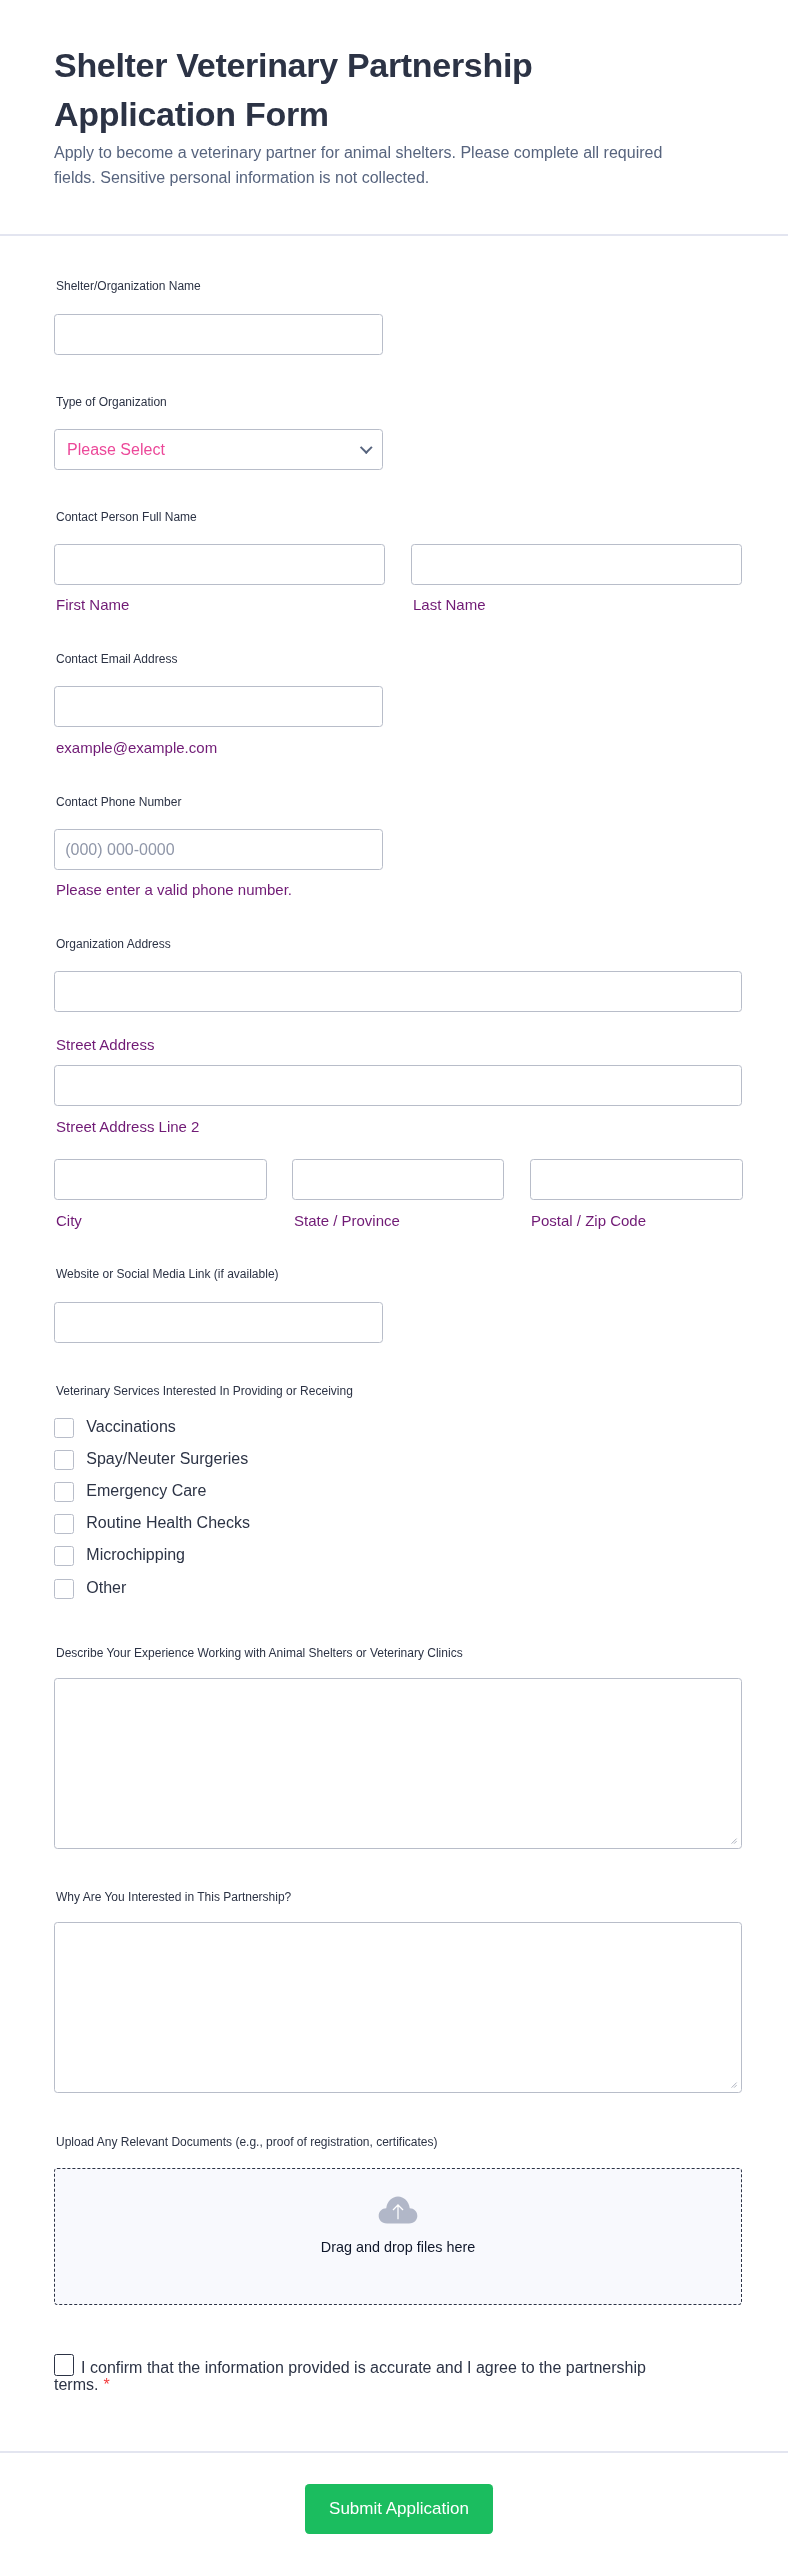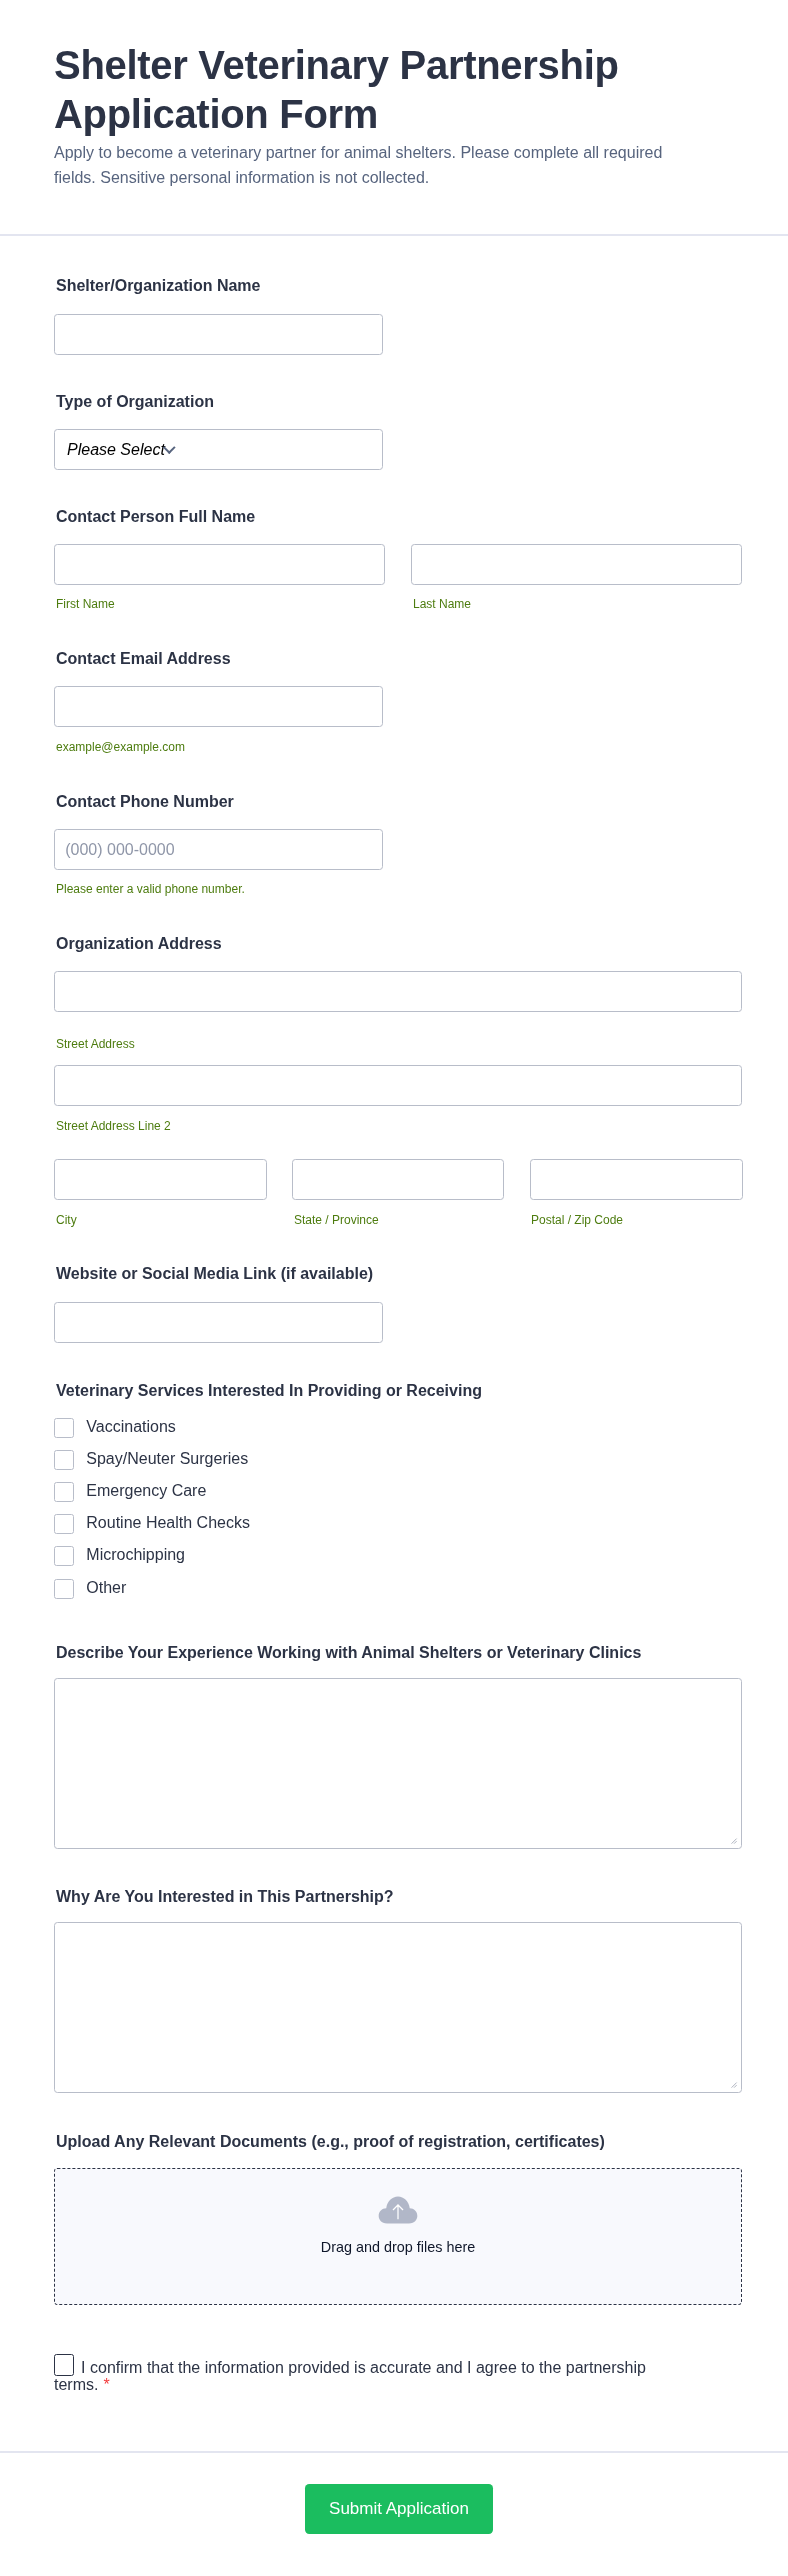--- a/index.html
+++ b/index.html
@@ -1,26 +1,26 @@
 <!DOCTYPE html>
 <html style="font-size:13.6px"><head>
 <meta charset="utf-8">
 <style>
   * { box-sizing: border-box; margin: 0; padding: 0; }
   html, body { width: 788px; background: #ffffff; }
   body { font-family: "Liberation Sans", "DejaVu Sans", sans-serif; color: #2c3345; position: relative; height: 2576px; }
   .abs { position: absolute; }
-  .title { left: 54px; top: 41px; width: 644px; font-size: 40px; line-height: 49px; font-weight: 700; color: #2c3345; letter-spacing: -0.3px; }
+  .title { left: 54px; top: 41px; width: 644px; font-size: 34px; line-height: 49px; font-weight: 700; color: #2c3345; letter-spacing: -0.3px; }
   .desc { left: 54px; top: 140px; width: 644px; font-size: 16px; line-height: 25.4px; color: #57647e; }
   .hr { left: 0; width: 788px; height: 1.7px; background: #e3e5f0; }
-  .label { left: 56px; font-size: 16px; line-height: 22px; color: #2c3345; font-weight: 700; }
-  .sublabel { font-size: 12px; line-height: 15.3px; color: #4d7c0f; }
+  .label { left: 56px; font-size: 12px; line-height: 22px; color: #2c3345; font-weight: 400; }
+  .sublabel { font-size: 15px; line-height: 15.3px; color: #701a75; }
   .input { height: 41px; border: 1.3px solid #b8bdc9; border-radius: 3.4px; background: #fff; font-family: "Liberation Sans", sans-serif; font-size: 16px; padding: 0 10.2px; color: #0f766e; }
   .input::placeholder { color: #8f96a8; }
-  .select { display: flex; align-items: center; padding: 0 12px; color: #000000; cursor: pointer; font-style: italic; }
+  .select { display: flex; align-items: center; justify-content: space-between; padding: 0 12px; color: #ec4899; cursor: pointer; }
   .select .chev { width: 8.5px; height: 8.5px; border-right: 2.1px solid #57647e; border-bottom: 2.1px solid #57647e; transform: rotate(45deg); margin-top: -4.2px; }
   .textarea { border: 1.3px solid #b8bdc9; border-radius: 3.4px; background: #fff; resize: none; }
   .resize { position: absolute; right: 3.4px; bottom: 3.4px; width: 8.5px; height: 8.5px; }
   .cb-item { left: 54px; height: 22px; display: flex; align-items: flex-start; cursor: pointer; }
   .cb { width: 20.3px; height: 20.3px; border: 1.3px solid #b8bdc9; border-radius: 2.5px; background: #fff; margin-right: 12px; flex: none; }
   .cb-text { font-size: 16px; color: #2c3345; }
   .upload { left: 54px; top: 2168px; width: 688px; height: 137px; border: 1.3px dashed #2c3345; border-radius: 3.4px; background: #f8f9fd; text-align: center; cursor: pointer; }
   .upload-title { font-size: 18.6px; font-weight: 700; color: #2c3345; margin-top: 3.4px; }
   .upload-sub { font-size: 14.4px; color: #0f172a; margin-top: 8.5px; }
   .confirm { left: 54px; top: 2354px; width: 627px; font-size: 16px; line-height: 17px; color: #2c3345; }

